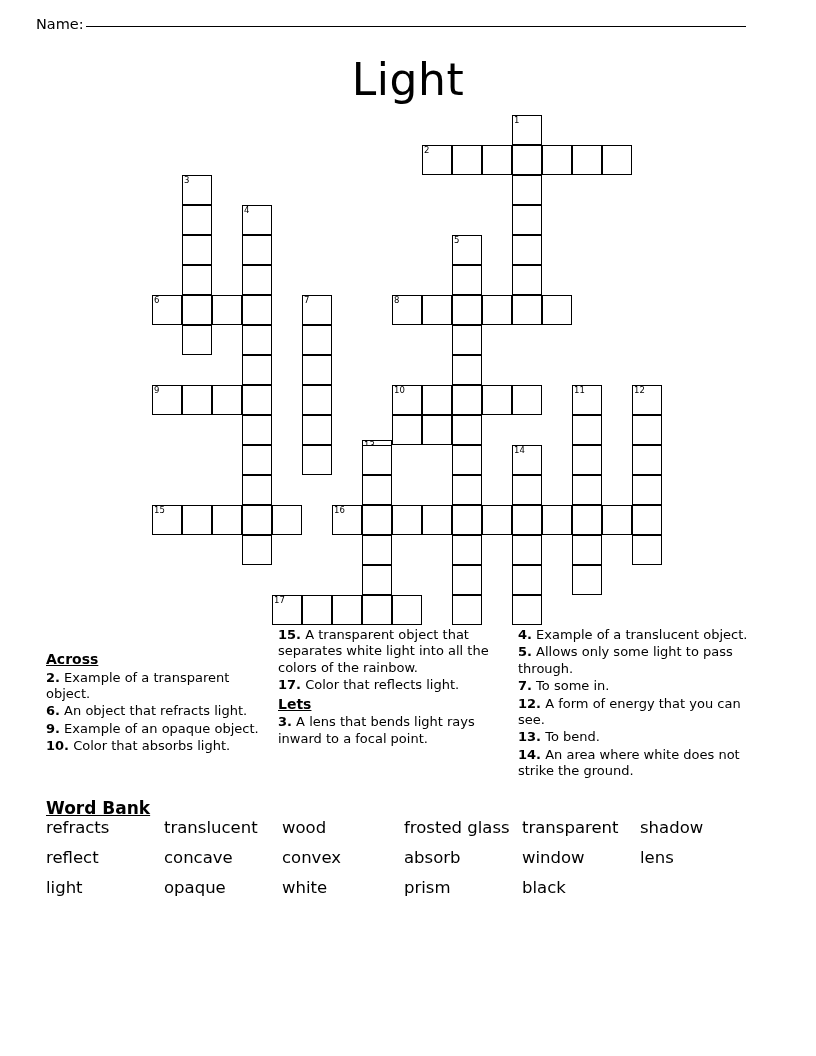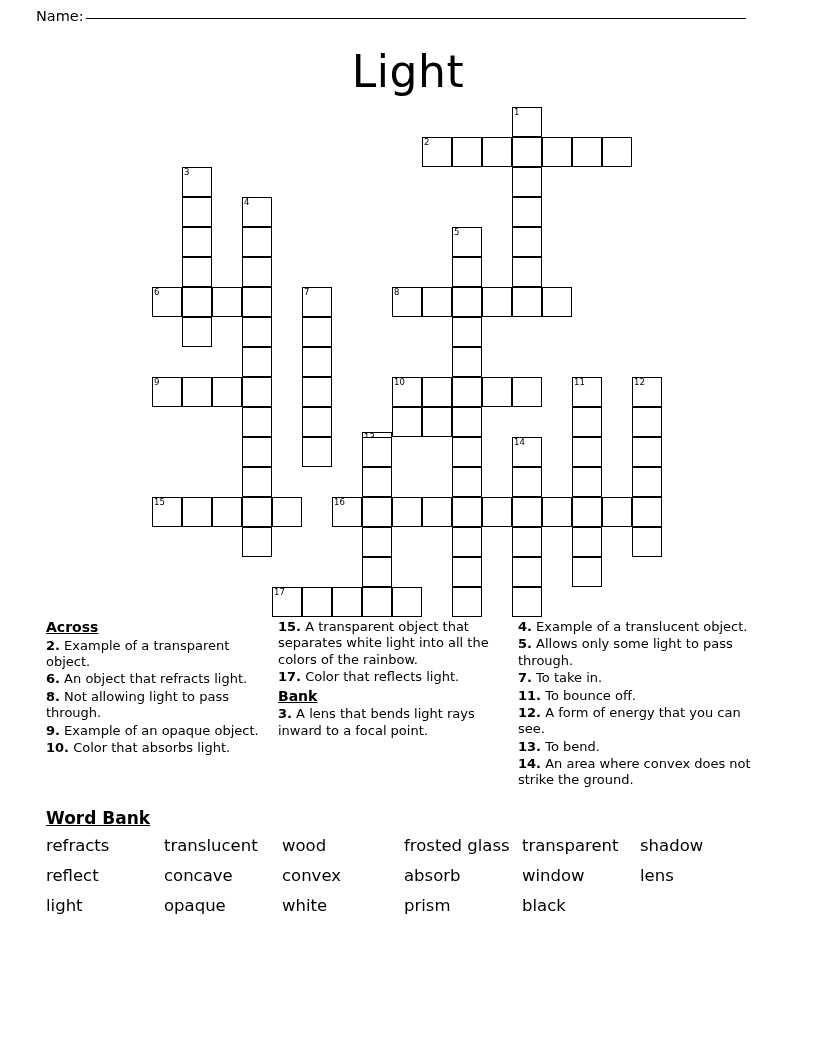--- a/index.html
+++ b/index.html
@@ -13,21 +13,21 @@
     position: relative;
     font-family: "DejaVu Sans", sans-serif;
     color: #000000;
     overflow: hidden;
   }
   .page {
     position: relative;
     width: 816px;
     height: 1056px;
     box-sizing: border-box;
-    padding: 0 36px;
+    padding: 8px 36px;
   }
   .name-line {
     padding-top: 6px;
     font-size: 14.5px;
     letter-spacing: 0px;
     white-space: nowrap;
   }
   .name-label { font-size: 14.5px; }
   .name-rule {
     display: inline-block;
@@ -83,36 +83,36 @@
     padding-right: 10px;
   }
   .clue-col.col1 { width: 242px; padding-left: 10px;}
   .clue-col.col2 { width: 240px; }
   .clue-col.col3 { width: 250px; }
   .clue-head {
     font-weight: bold;
     text-decoration: underline;
     font-size: 14px;
     margin-bottom: 1px;
+    margin-top: 24px;
   }
   .clue {
     margin: 0 0 1px 0;
   }
   .clue b { font-weight: bold; }
   
   #wordbank {
     position: relative;
     margin-top: 18px;
     padding-left: 10px;
   }
   .wb-title {
     font-weight: bold;
     text-decoration: underline;
     font-size: 17px;
-    margin-bottom: 8px;
   }
   .wb-grid {
     display: grid;
     grid-template-columns: 118px 118px 122px 118px 118px 100px;
     row-gap: 11px;
     font-size: 16.5px;
   }
   .wb-item { white-space: nowrap; }
 </style>
 </head>
@@ -267,44 +267,42 @@
       <div class="cell" style="left: 416px; top: 480px;"></div>
       <div class="cell" style="left: 476px; top: 480px;"></div>
     </div>
 
   <div id="clues">
     <div class="clue-col col1">
       <div class="clue-head">Across</div>
       <div id="across-part1">
           <p class="clue"><b>2.</b><span> Example of a transparent object.</span></p>
           <p class="clue"><b>6.</b><span> An object that refracts light.</span></p>
-          <p class="clue"><b>8.</b><span> Not allowing light to pass through.</span></p>
           <p class="clue"><b>9.</b><span> Example of an opaque object.</span></p>
           <p class="clue"><b>10.</b><span> Color that absorbs light.</span></p>
         </div>
     </div>
     <div class="clue-col col2">
       <div id="across-part2">
           <p class="clue"><b>15.</b><span> A transparent object that separates white light into all the colors of the rainbow.</span></p>
           <p class="clue"><b>17.</b><span> Color that reflects light.</span></p>
         </div>
-      <div class="clue-head" style="margin-top:2px;">Bank</div>
+      <div class="clue-head" style="margin-top:2px;">Lets</div>
       <div id="down-part1">
           <p class="clue"><b>3.</b><span> A lens that bends light rays inward to a focal point.</span></p>
         </div>
     </div>
     <div class="clue-col col3">
       <div id="down-part2">
           <p class="clue"><b>4.</b><span> Example of a translucent object.</span></p>
           <p class="clue"><b>5.</b><span> Allows only some light to pass through.</span></p>
-          <p class="clue"><b>7.</b><span> To take in.</span></p>
-          <p class="clue"><b>11.</b><span> To bounce off.</span></p>
+          <p class="clue"><b>7.</b><span> To some in.</span></p>
           <p class="clue"><b>12.</b><span> A form of energy that you can see.</span></p>
           <p class="clue"><b>13.</b><span> To bend.</span></p>
-          <p class="clue"><b>14.</b><span> An area where convex does not strike the ground.</span></p>
+          <p class="clue"><b>14.</b><span> An area where white does not strike the ground.</span></p>
         </div>
     </div>
   </div>
 
   <div id="wordbank">
     <div class="wb-title">Word Bank</div>
     <div class="wb-grid" id="wb-grid">
         <div class="wb-item">refracts</div>
         <div class="wb-item">translucent</div>
         <div class="wb-item">wood</div>

